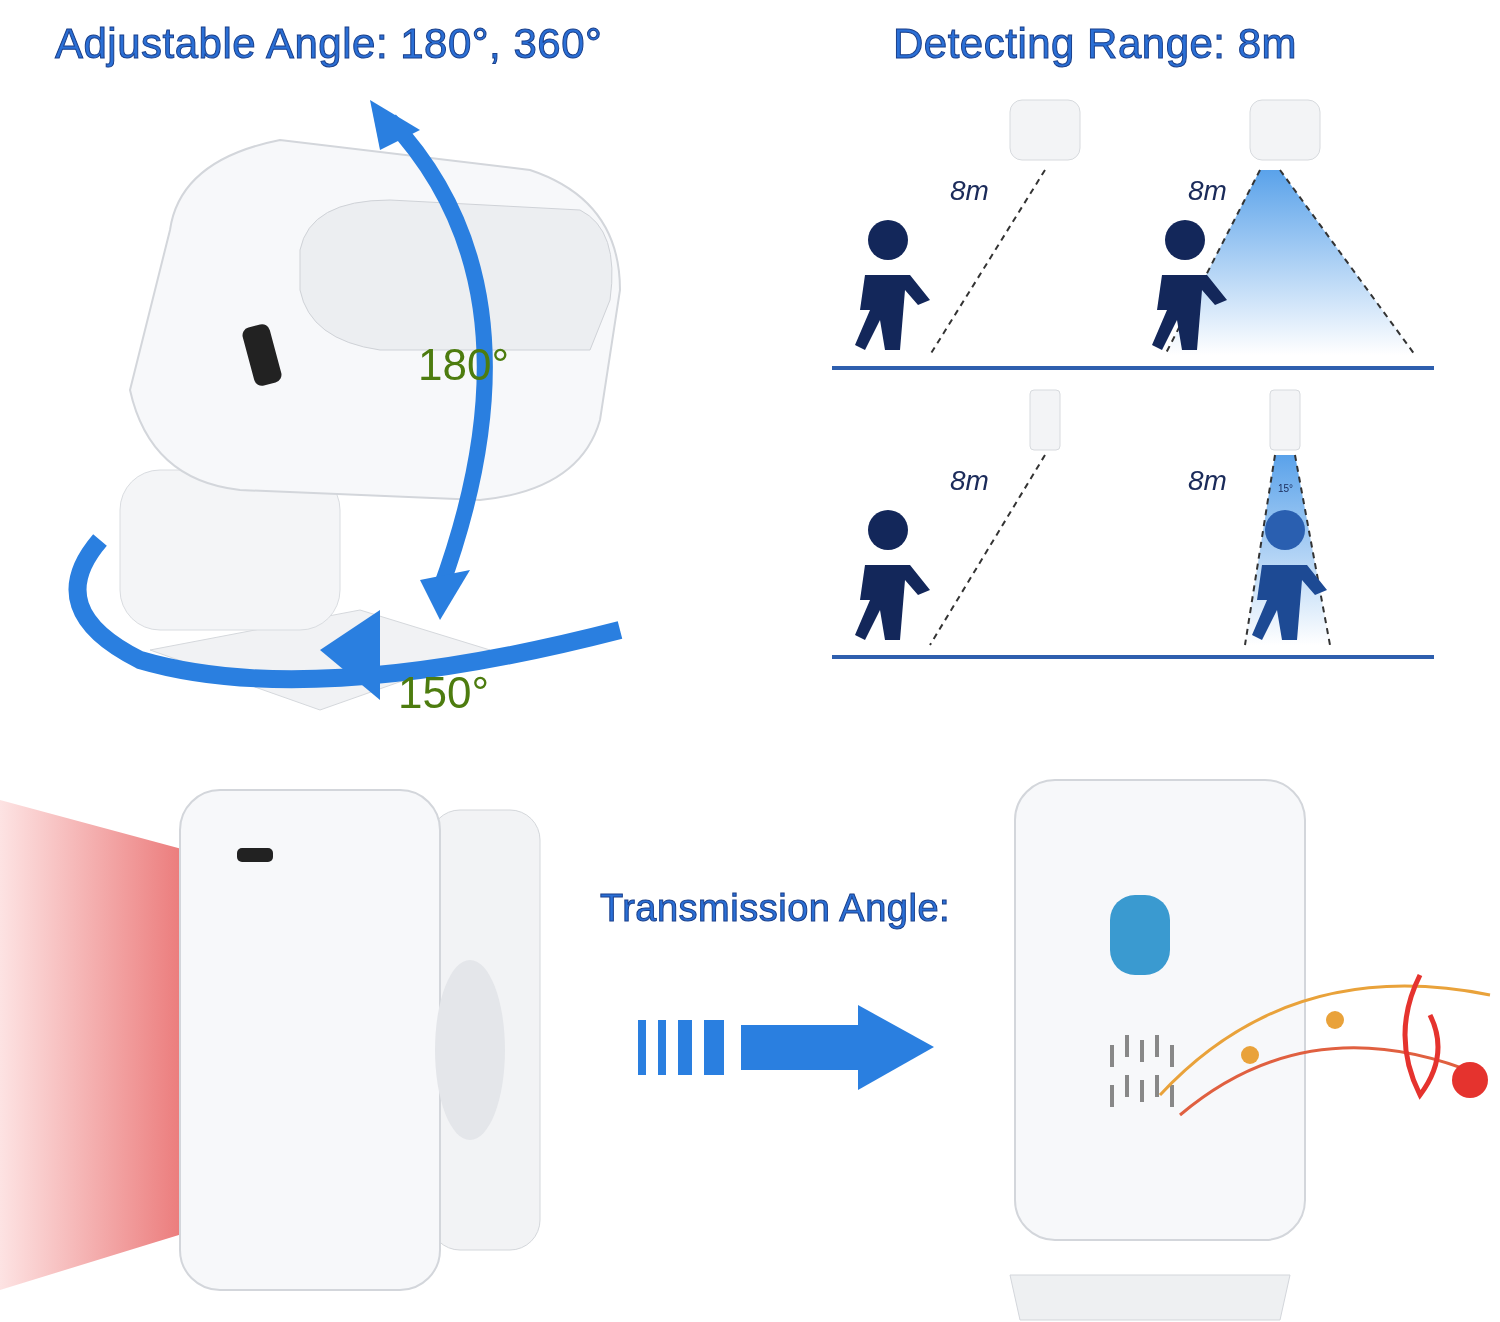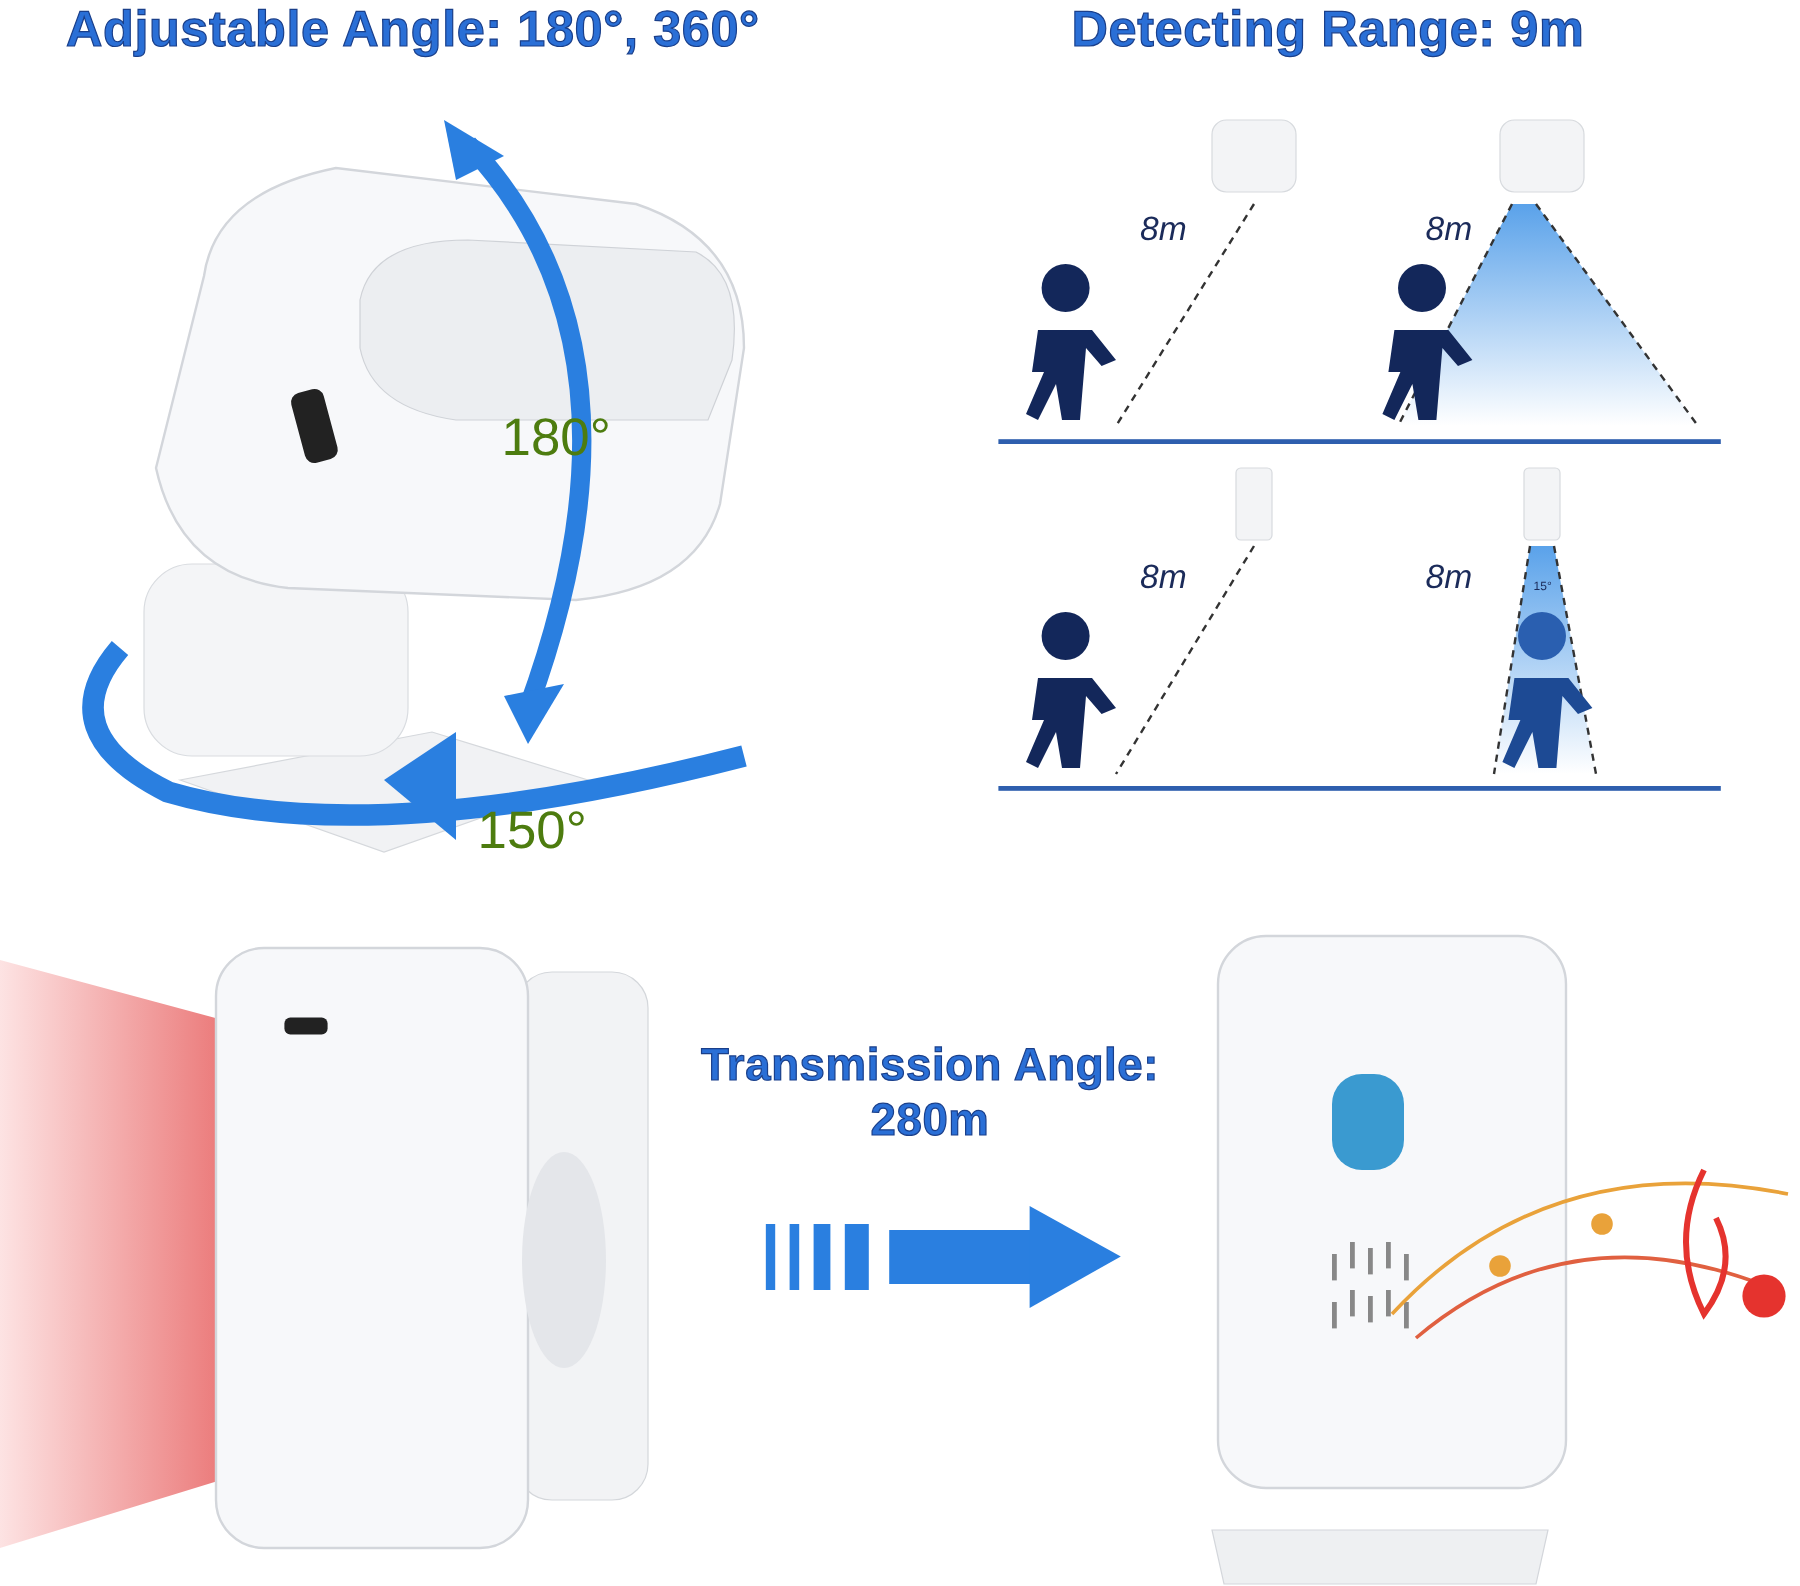--- a/index.html
+++ b/index.html
@@ -1,34 +1,33 @@
 <!DOCTYPE html>
 <html><head>
 <meta charset="utf-8">
 <style>
   html,body{margin:0;padding:0;background:#fff;}
   body{width:1500px;height:1322px;position:relative;overflow:hidden;font-family:"Liberation Sans",sans-serif;}
   .abs{position:absolute;}
-  .title{color:#2a6fd6;font-weight:bold;font-size:42px;letter-spacing:0.5px;-webkit-text-stroke:1px #1a3f8a;}
+  .title{color:#2a6fd6;font-weight:normal;font-size:42px;letter-spacing:0.5px;margin-top:20px;-webkit-text-stroke:1px #1a3f8a;}
   .t1{left:55px;top:0px;}
   .t2{left:893px;top:0px;}
   .t3{left:565px;top:865px;text-align:center;font-size:38px;width:420px;line-height:46px;}
   .label{color:#1b2b5a;font-size:28px;font-style:italic;}
   .ang{color:#4d7c0f;font-size:44px;}
   .floor{height:4px;background:#2e5fae;left:832px;width:602px;}
   .person{fill:#13275a;}
 </style>
 </head>
 <body>
 
 <div class="abs title t1">Adjustable Angle: 180°, 360°</div>
-<div class="abs title t2">Detecting Range: 9m</div>
+<div class="abs title t2">Detecting Range: 8m</div>
 <div class="abs title t3">
   <div>Transmission Angle:</div>
-  <div>280m</div>
 </div>
 
 <svg class="abs" style="left:60px;top:90px" width="600" height="640">
 
   <path d="M90 560 L300 520 L430 560 L260 620 Z" fill="#f1f2f4" stroke="#d5d8dc"></path>
 
   <rect x="60" y="380" width="220" height="160" rx="40" fill="#f4f5f7" stroke="#d9dce0"></rect>
 
   <path d="M110 140 Q120 70 220 50 L470 80 Q560 110 560 200 L540 330 Q520 400 420 410 L180 400 Q90 390 70 300 Z" fill="#f7f8fa" stroke="#d3d6db" stroke-width="2"></path>
   <path d="M240 160 Q250 110 330 110 L520 120 Q560 140 550 210 L530 260 L320 260 Q250 250 240 200 Z" fill="#eceef1" stroke="#cfd2d7"></path>

